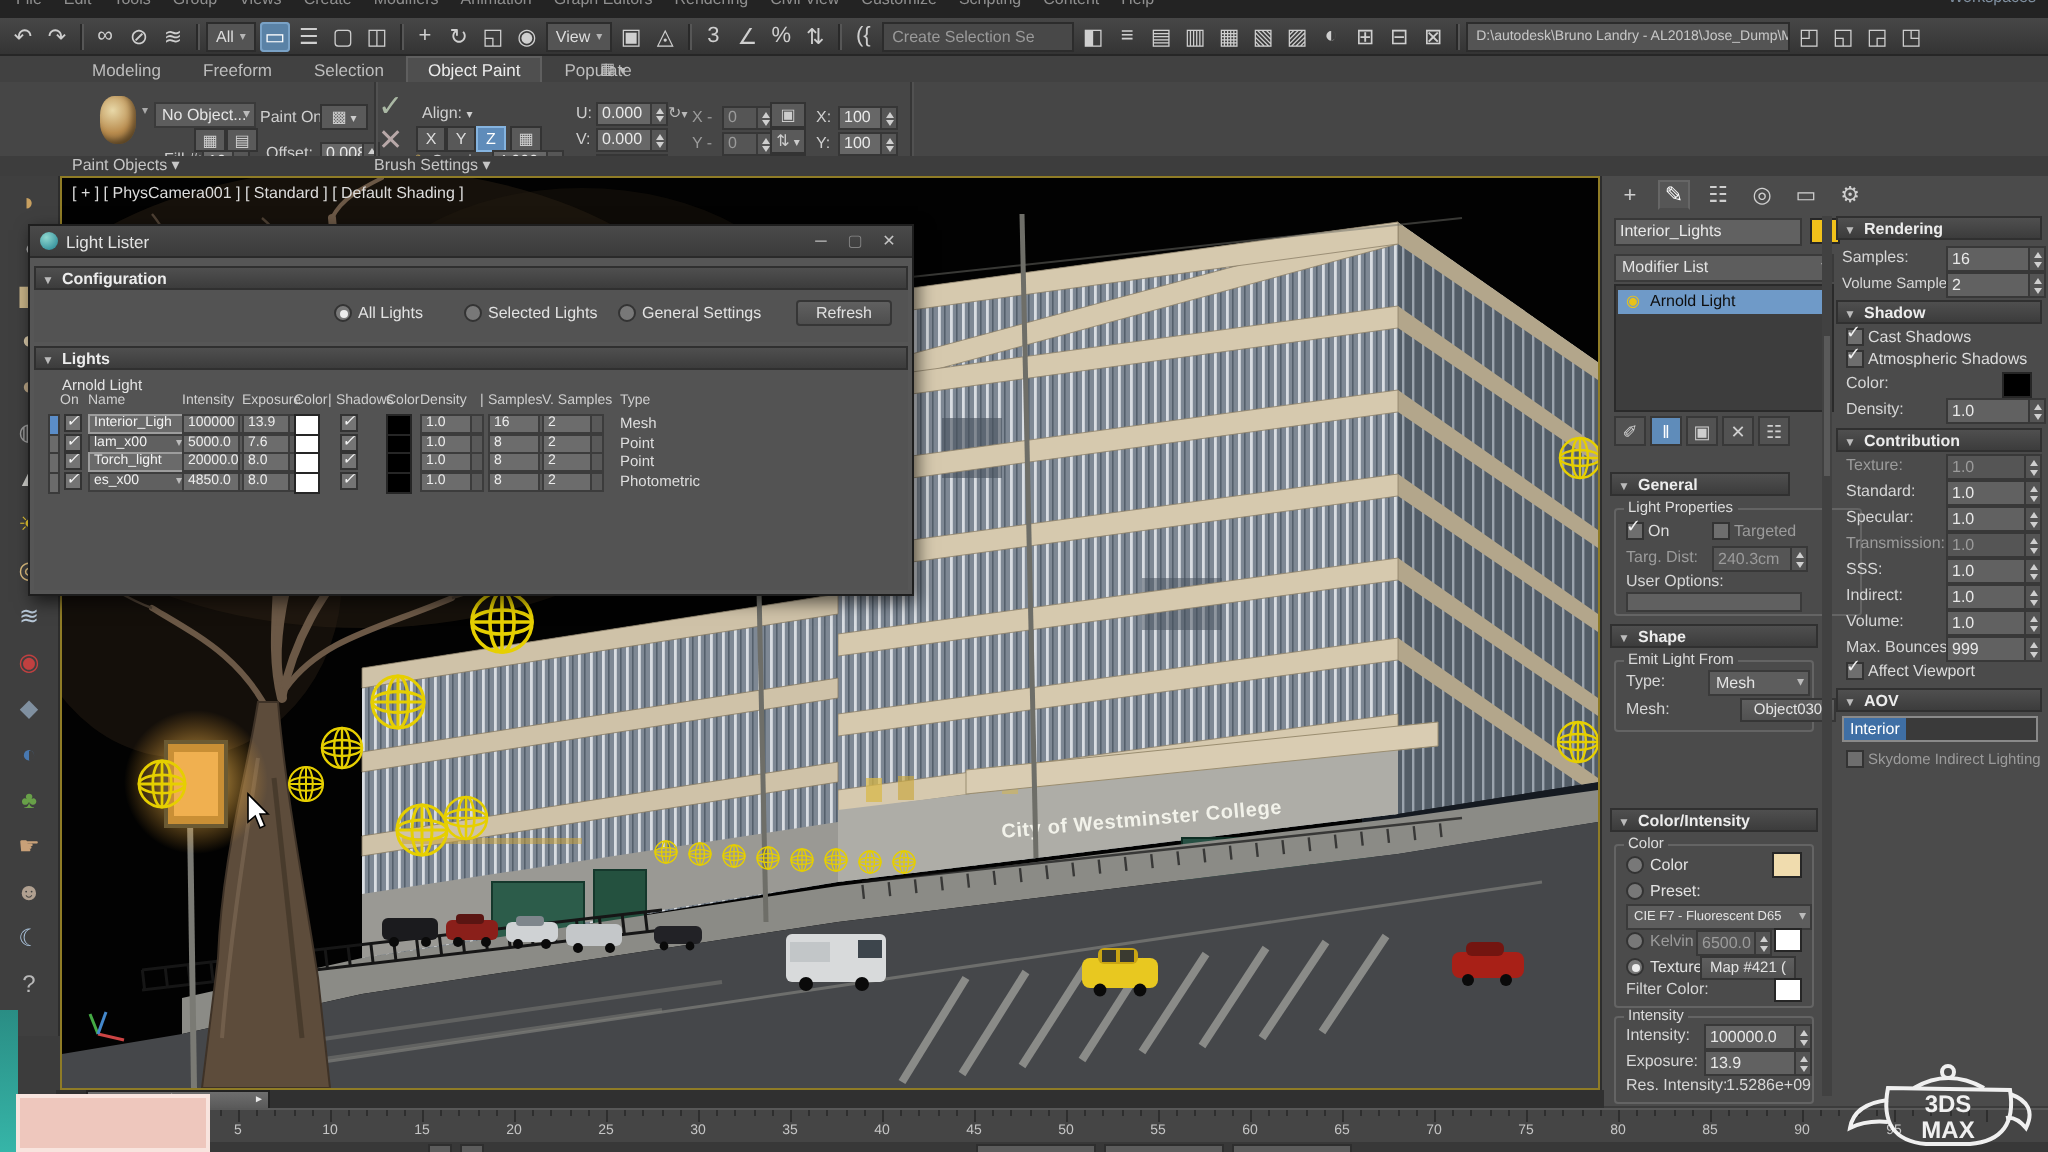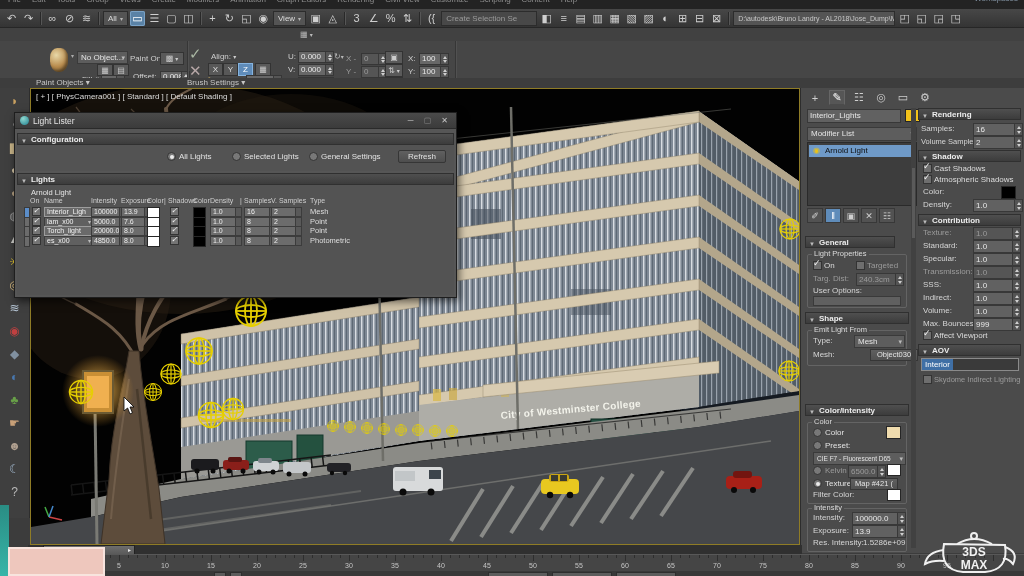--- a/index.html
+++ b/index.html
@@ -192,20 +192,27 @@
       <div class="tdrop wide">
         <span>D:\autodesk\Bruno Landry - AL2018\Jose_Dump\Max_Project</span>
       </div>
       <div class="tbtn">◰</div>
       <div class="tbtn">◱</div>
       <div class="tbtn">◲</div>
       <div class="tbtn">◳</div>
     </div>
 
   <div id="ribbon" class="abs">
+    <div id="ribbon-tabs">
+        <div class="rtab">Modeling</div>
+        <div class="rtab">Freeform</div>
+        <div class="rtab">Selection</div>
+        <div class="rtab active">Object Paint</div>
+        <div class="rtab">Populate</div>
+      </div>
     <div style="position:absolute;left:300px;top:2px;font-size:8px;color:#bbb"><span>▦</span> <span style="font-size:6px">▾</span></div>
     <div id="ribbon-body">
 
       <div id="brush-icon" style="left:50px;top:7px;"></div>
       <div class="rlbl" style="left:71px;top:10px;font-size:6px;color:#aaa">▾</div>
       <div class="cdrop" style="left:77px;top:10px;width:36px;"><span>No Object...</span></div>
       <div class="rbtn" style="left:97px;top:23px;width:14px;height:10px;">▦</div>
       <div class="rbtn" style="left:113px;top:23px;width:14px;height:10px;">▤</div>
       <div class="rlbl" style="left:82px;top:34px;">Fill #:</div>
       <div class="rfld" style="left:101px;top:34px;width:12px;"><span>10</span><i class="sp"></i></div>
@@ -644,21 +651,21 @@
     </div>
     <div style="position:absolute;left:6px;top:120px;display:flex;gap:2px;">
         <div class="stkbtn">✐</div>
         <div class="stkbtn active">‖</div>
         <div class="stkbtn">▣</div>
         <div class="stkbtn">✕</div>
         <div class="stkbtn">☷</div>
       </div>
 
     <div class="rh" style="left:4px;top:148px;width:90px;">General</div>
-    <div class="grp" style="left:6px;top:166px;width:98px;height:52px;">
+    <div class="grp" style="left:6px;top:166px;width:98px;height:52px;padding-left:24px;">
         <b>Light Properties</b>
       <span class="cchk on" style="left:5px;top:6px;">On</span>
       <span class="cchk dim" style="left:48px;top:6px;">Targeted</span>
       <span class="cl dim" style="left:5px;top:19px;">Targ. Dist:</span>
       <div class="cfld dim" style="left:48px;top:18px;width:36px;"><span>240.3cm</span><i class="sp"></i></div>
       <span class="cl" style="left:5px;top:31px;">User Options:</span>
       <div style="position:absolute;left:5px;top:41px;width:86px;height:8px;background:#606060;border:1px solid #3a3a3a;"></div>
     </div>
     <div class="rh" style="left:4px;top:224px;width:104px;">Shape</div>
     <div class="grp" style="left:6px;top:242px;width:98px;height:34px;">

